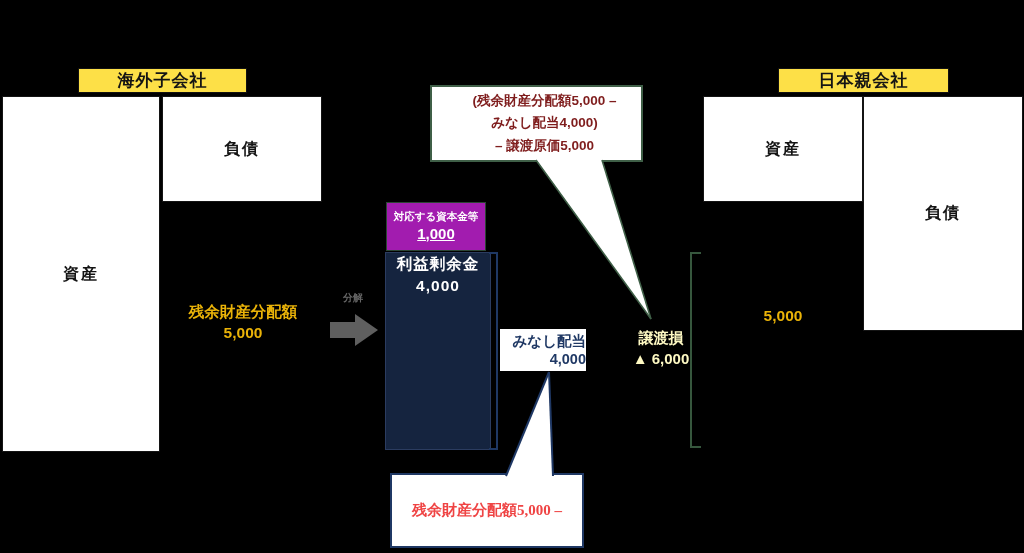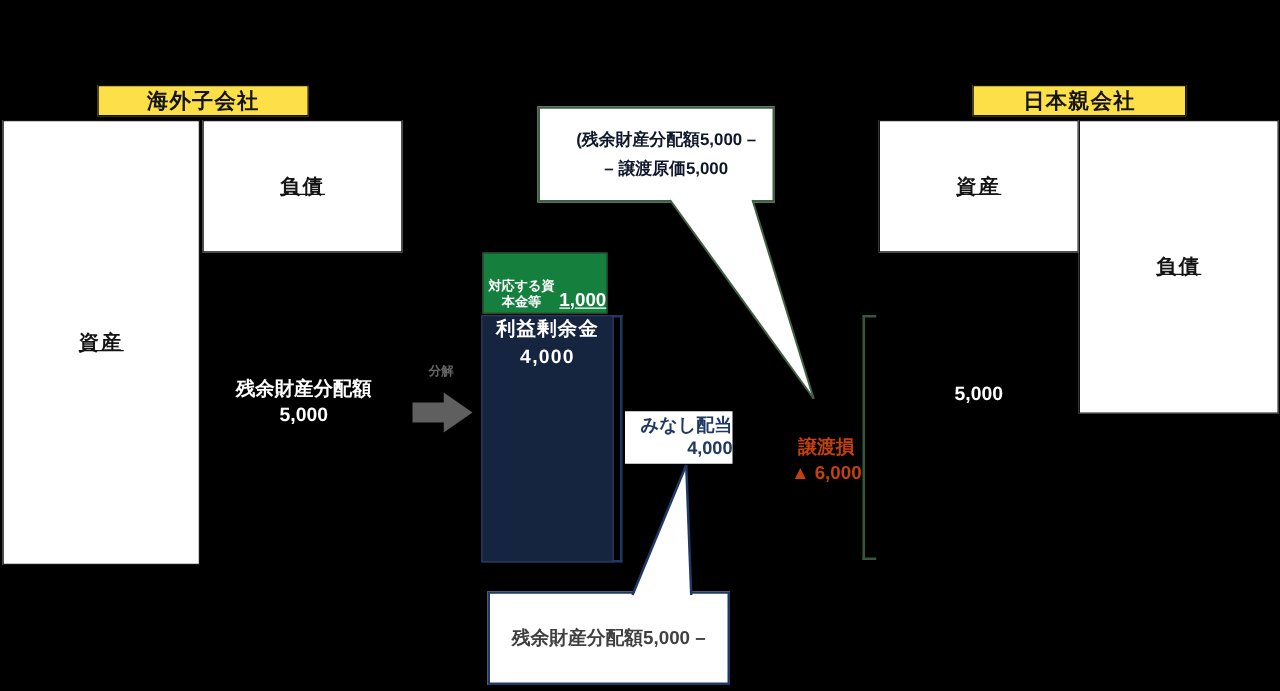--- a/index.html
+++ b/index.html
@@ -9,31 +9,31 @@
     font-weight:bold;overflow:hidden;
   }
   .titlebox{
     position:absolute;background:#fde047;border:1px solid #111;
     color:#141414;font-size:17px;letter-spacing:1px;
     display:flex;align-items:flex-start;justify-content:center;
   }
   .wbox{
     position:absolute;background:#ffffff;border:1.5px solid #141414;
     color:#141414;font-size:16px;letter-spacing:2px;
-    display:flex;align-items:center;justify-content:center;box-sizing:border-box;text-decoration:underline;
+    display:flex;align-items:center;justify-content:center;box-sizing:border-box;
   }
   .stacktext{
     position:absolute;text-align:center;line-height:1.35;
   }
   .stacktext span{display:block;}
-  .light{color:#ffffff;font-size:15.5px;}
+  .light{color:#eab308;font-size:15.5px;}
   .graytxt{color:#666666;font-size:10px;}
   .greenbox{
-    position:absolute;background:#15803d;border:1.5px solid #2c4634;box-sizing:border-box;
-    color:#ffffff;display:flex;flex-direction:row;align-items:flex-end;justify-content:center;
+    position:absolute;background:#a21caf;border:1.5px solid #2c4634;box-sizing:border-box;
+    color:#ffffff;display:flex;flex-direction:column;align-items:center;justify-content:center;
     text-align:center;line-height:1.3;
   }
   .greenbox .sm{font-size:10.5px;}
   .greenbox .lg{font-size:15px;text-decoration:underline;}
   .navybox{
     position:absolute;background:#15243f;border:1.5px solid #2b3c60;box-sizing:border-box;
     color:#ffffff;display:flex;flex-direction:column;align-items:center;justify-content:flex-start;
     text-align:center;font-size:15.5px;line-height:1.45;letter-spacing:1px;
   }
   .bracket-navy{
@@ -42,33 +42,33 @@
   }
   .bracket-green{
     position:absolute;left:690px;top:252px;width:11px;height:196px;box-sizing:border-box;
     border:2.5px solid #36573d;border-right:none;
   }
   .minashi{
     position:absolute;left:500px;top:329px;width:86px;height:42px;background:#ffffff;
     color:#1f3864;display:flex;flex-direction:column;align-items:flex-end;justify-content:center;
     text-align:center;font-size:14.5px;line-height:1.25;
   }
-  .losslabel{color:#c2410c;font-size:15px;line-height:1.4;margin-top:20px;}
+  .losslabel{color:#fef9c3;font-size:15px;line-height:1.4;}
   .callout{
     position:absolute;background:#ffffff;box-sizing:border-box;
     display:flex;flex-direction:column;align-items:center;justify-content:center;
     text-align:center;
   }
   .callout-green{
-    left:430px;top:85px;width:190px;height:77px;
-    border:2px solid #3f5f47;color:#0f172a;font-size:13.5px;line-height:1.65;padding-left:16px;
+    left:430px;top:85px;width:213px;height:77px;
+    border:2px solid #3f5f47;color:#7f1d1d;font-size:13.5px;line-height:1.65;padding-left:16px;
   }
   .callout-navy{
     left:390px;top:473px;width:194px;height:75px;
-    border:2px solid #1f3864;color:#404040;font-size:15px;line-height:1.7;
+    border:2px solid #1f3864;color:#ef4444;font-size:15px;line-height:1.7;font-family:Liberation Serif, serif;
   }
   .overlay{position:absolute;left:0;top:0;pointer-events:none;}
 </style>
 </head>
 <body>
 
 <div class="stage">
 
   <div class="titlebox" style="left:78px;top:68px;width:167px;height:23px">
     <span>海外子会社</span>
@@ -127,20 +127,21 @@
     <span>資産</span>
   </div>
 
   <div class="wbox" style="left:863px;top:96px;width:160px;height:235px">
     <span>負債</span>
   </div>
 
 
   <div class="callout callout-green">
     <span>(残余財産分配額5,000 –</span>
+    <span>みなし配当4,000)</span>
     <span>– 譲渡原価5,000</span>
   </div>
 
   <div class="callout callout-navy">
     <span>残余財産分配額5,000 –</span>
   </div>
 
   <svg class="overlay" width="1024" height="553" viewBox="0 0 1024 553">
     <g>
       <polygon points="330,322 355,322 355,314 378,330 355,346 355,338 330,338" fill="#5f5f5f"></polygon>

